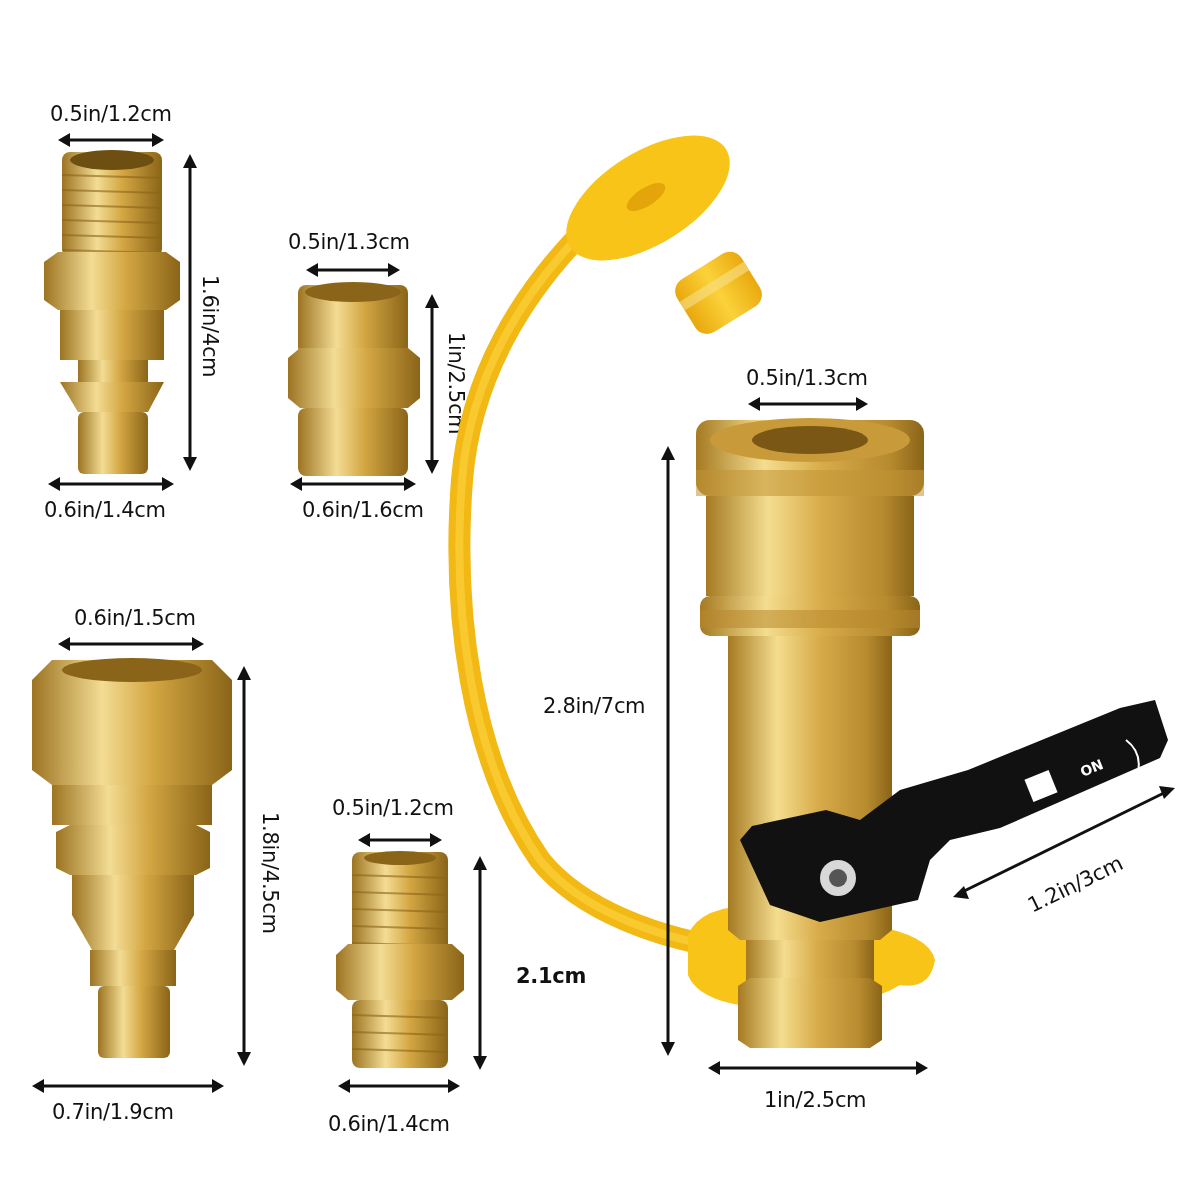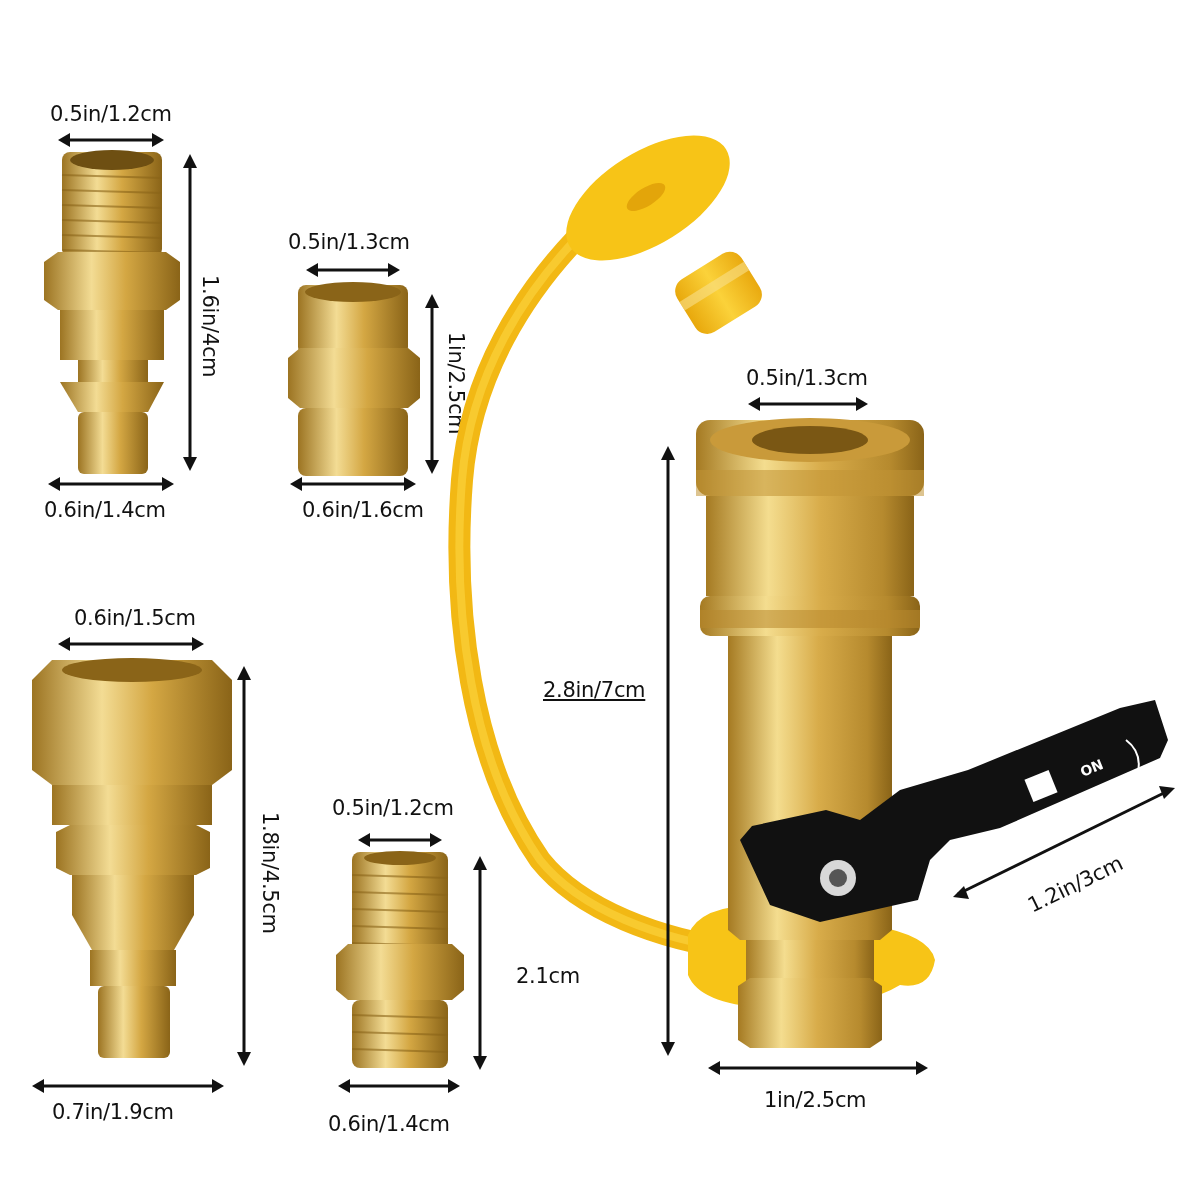--- a/index.html
+++ b/index.html
@@ -141,21 +141,21 @@
       <line x1="352" y1="1015" x2="448" y2="1018"></line>
         <line x1="352" y1="1032" x2="448" y2="1035"></line>
       <line x1="352" y1="1049" x2="448" y2="1052"></line>
     </g>
   </svg>
   <svg width="1" height="1" style="left:0;top:0;">
     <line x1="480" y1="862" x2="480" y2="1064" stroke="#111" stroke-width="3"></line>
     <polygon points="480,856 473,870 487,870" fill="#111"></polygon>
     <polygon points="480,1070 473,1056 487,1056" fill="#111"></polygon>
   </svg>
-  <span class="label" style="left:516px;top:964px;">2.1cm</span>
+  <span class="label" style="left:516px;top:964px;font-weight:bold;">2.1cm</span>
   <svg width="1" height="1" style="left:0;top:0;">
     <line x1="342" y1="1086" x2="456" y2="1086" stroke="#111" stroke-width="3"></line>
     <polygon points="338,1086 350,1079 350,1093" fill="#111"></polygon>
     <polygon points="460,1086 448,1079 448,1093" fill="#111"></polygon>
   </svg>
   <span class="label" style="left:328px;top:1112px;">0.6in/1.4cm</span>
 </div>
 
 <div>
 
@@ -224,21 +224,21 @@
   <span class="label" style="left:1096px;top:784px;font-size:14px;font-weight:bold;color:#fff;transform:rotate(-22deg);">OFF</span>
   <svg width="1" height="1" style="left:0;top:0;">
     <path d="M1126,740 Q1142,752 1138,772" fill="none" stroke="#fff" stroke-width="2"></path>
   </svg>
 
   <svg width="1" height="1" style="left:0;top:0;">
     <line x1="668" y1="452" x2="668" y2="1050" stroke="#111" stroke-width="3"></line>
     <polygon points="668,446 661,460 675,460" fill="#111"></polygon>
     <polygon points="668,1056 661,1042 675,1042" fill="#111"></polygon>
   </svg>
-  <span class="label" style="left:543px;top:678px;text-decoration:underline;">2.8in/7cm</span>
+  <span class="label" style="left:543px;top:694px;">2.8in/7cm</span>
 
   <svg width="1" height="1" style="left:0;top:0;">
     <line x1="958" y1="894" x2="1170" y2="790" stroke="#111" stroke-width="3"></line>
     <polygon points="953,897 964,886 969,899" fill="#111"></polygon>
     <polygon points="1175,788 1164,799 1159,786" fill="#111"></polygon>
   </svg>
   <span class="label" style="left:1024px;top:896px;transform:rotate(-26deg);transform-origin:left top;">1.2in/3cm</span>
 
   <svg width="1" height="1" style="left:0;top:0;">
     <line x1="712" y1="1068" x2="924" y2="1068" stroke="#111" stroke-width="3"></line>

